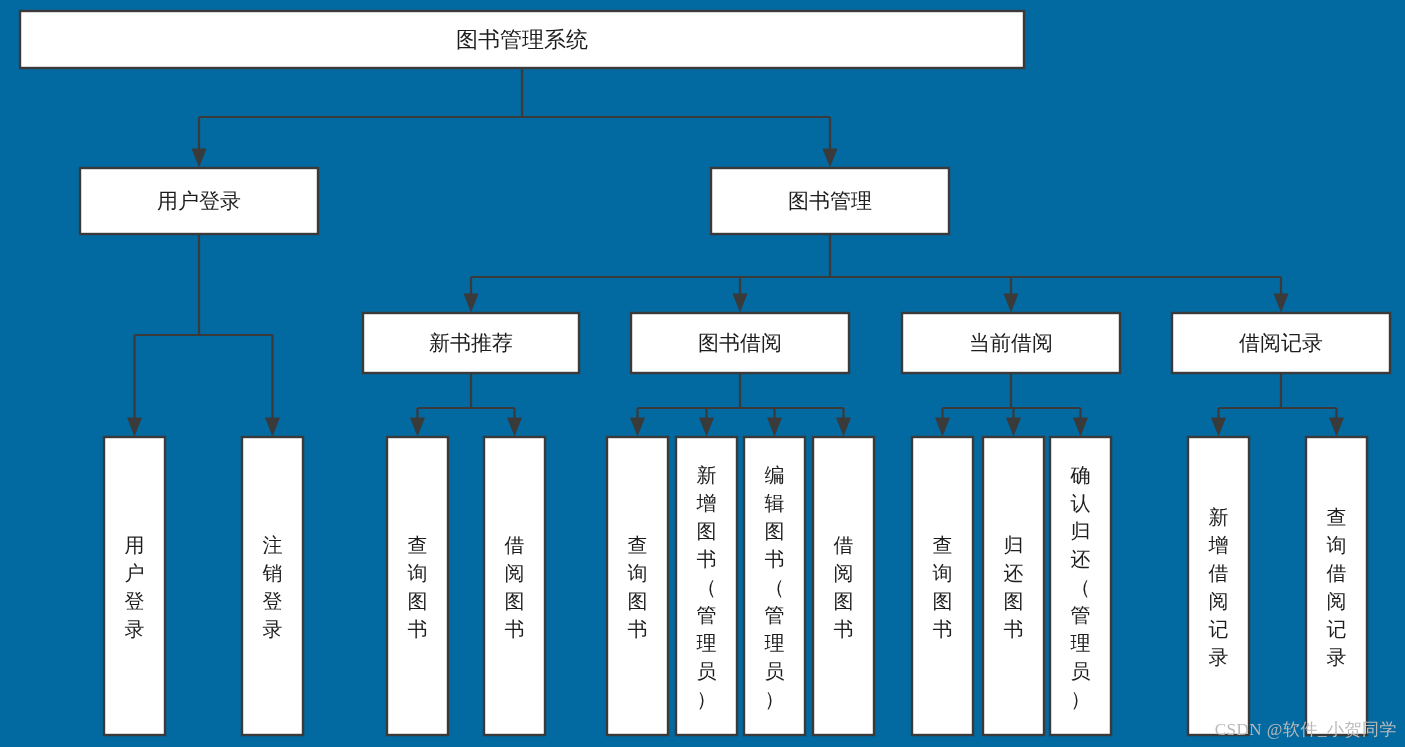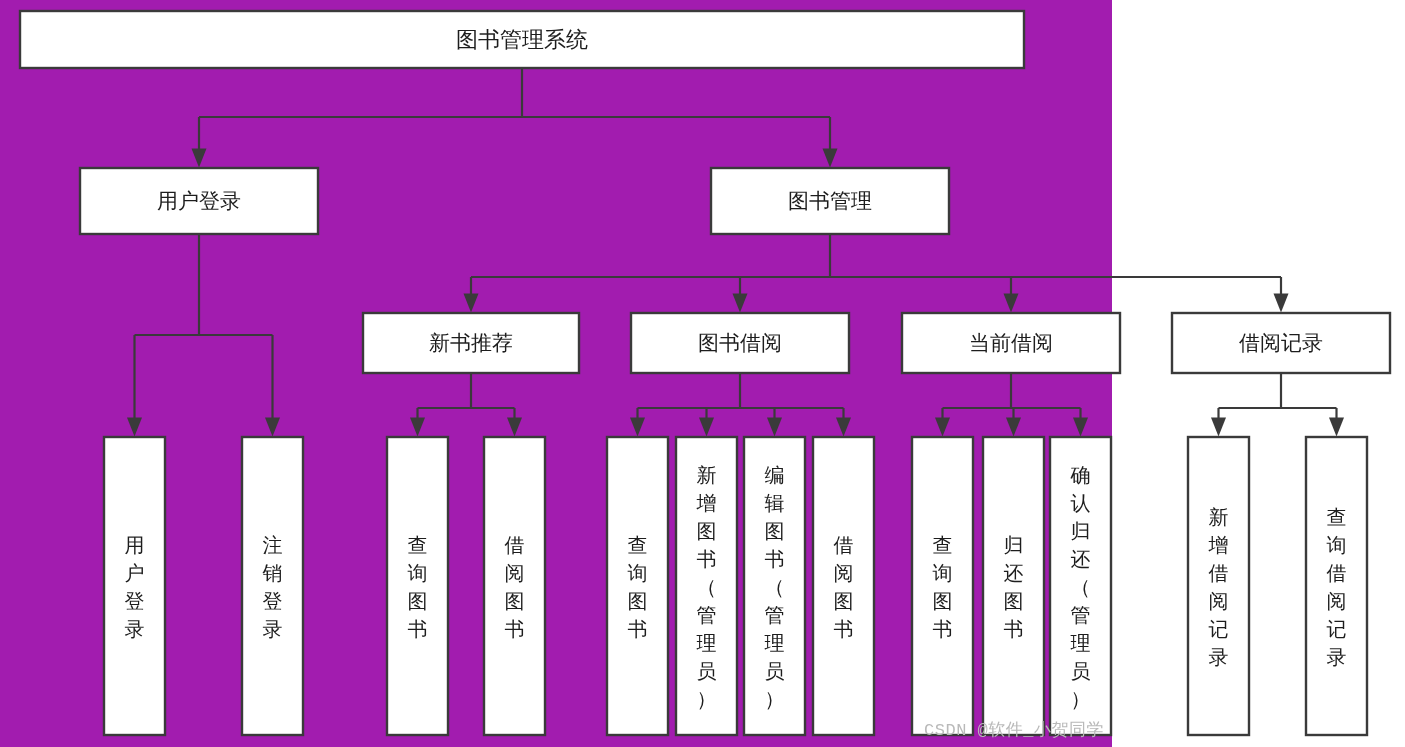--- a/index.html
+++ b/index.html
@@ -9,23 +9,23 @@
     background: #ffffff;
   }
   body {
     width: 1405px;
     height: 747px;
     overflow: hidden;
     font-family: "DejaVu Sans", "Liberation Sans", sans-serif;
   }
   #diagram-root {
     position: relative;
-    width: 1112px;
+    width: 1405px;
     height: 747px;
-    background: #a21caf;
+    background: #0369a1;
   }
   svg#diagram-svg {
     position: absolute;
     left: 0;
     top: 0;
     width: 1405px;
     height: 747px;
     display: block;
   }
   .node-rect {
@@ -60,21 +60,21 @@
   .leaf-label-v {
     font-family: "DejaVu Sans", "Liberation Sans", sans-serif;
     font-size: 20px;
     fill: #1d1d1d;
     text-anchor: middle;
   }
   .watermark-text {
     position: absolute;
     right: 8px;
     bottom: 6px;
-    font-family: Liberation Mono, monospace;
+    font-family: Liberation Serif, serif;
     font-size: 17px;
     color: #b9b9b9;
     white-space: nowrap;
     letter-spacing: 0.5px;
     user-select: none;
   }
 </style>
 </head>
 <body>
 

